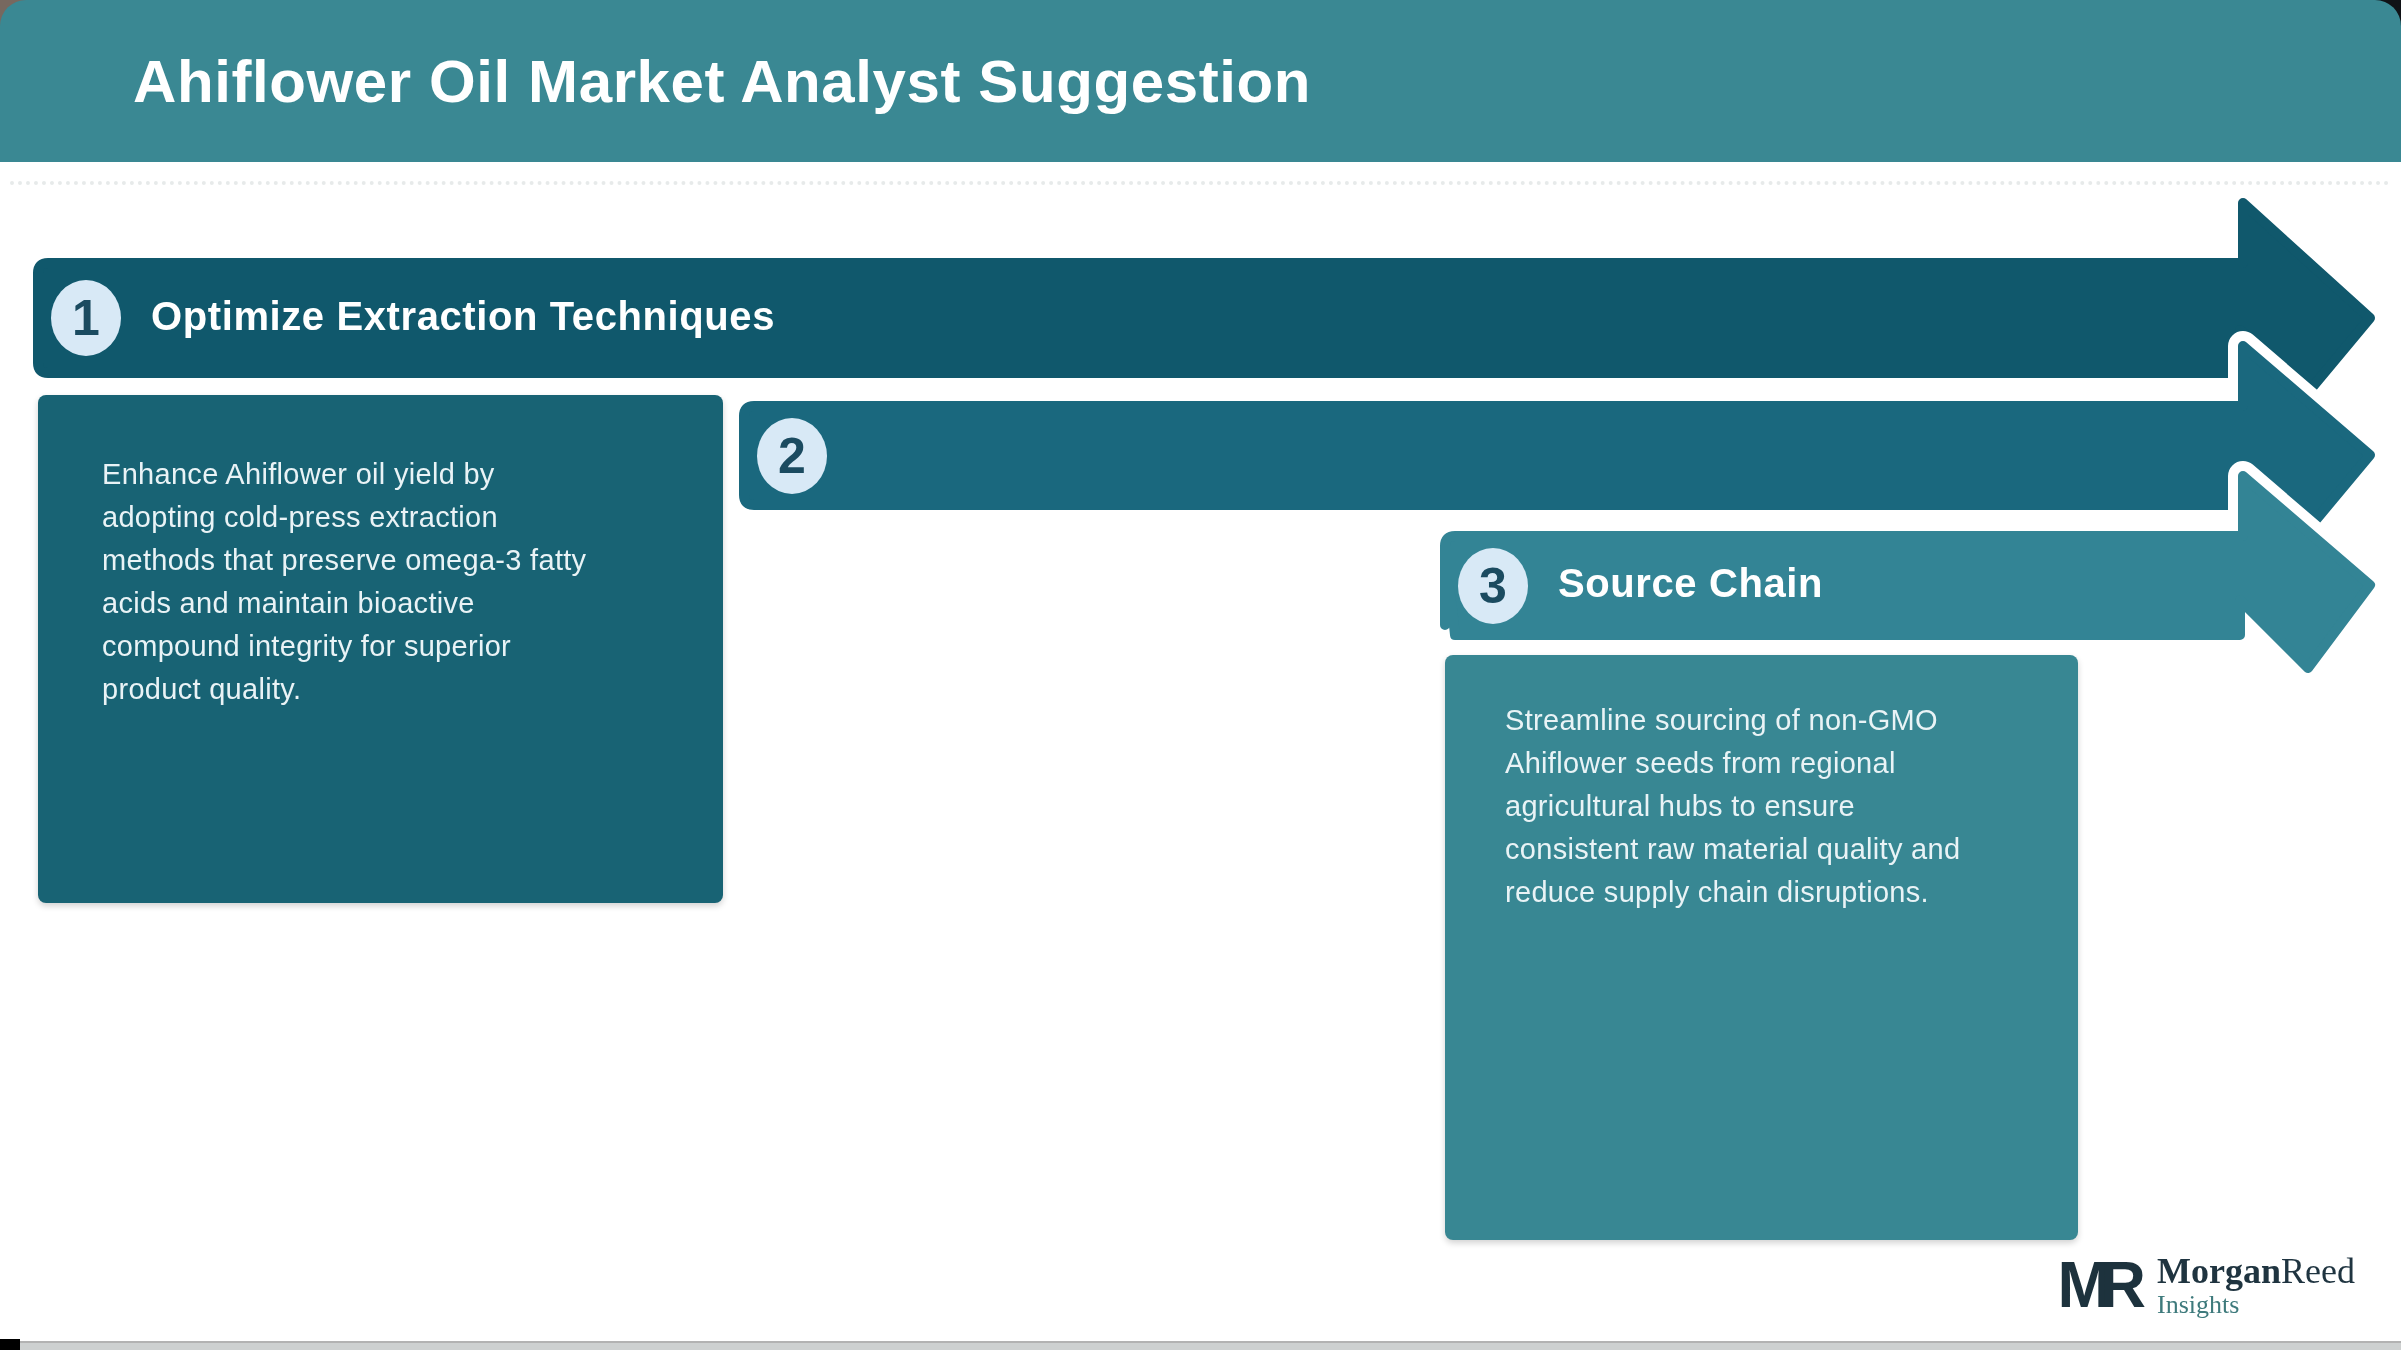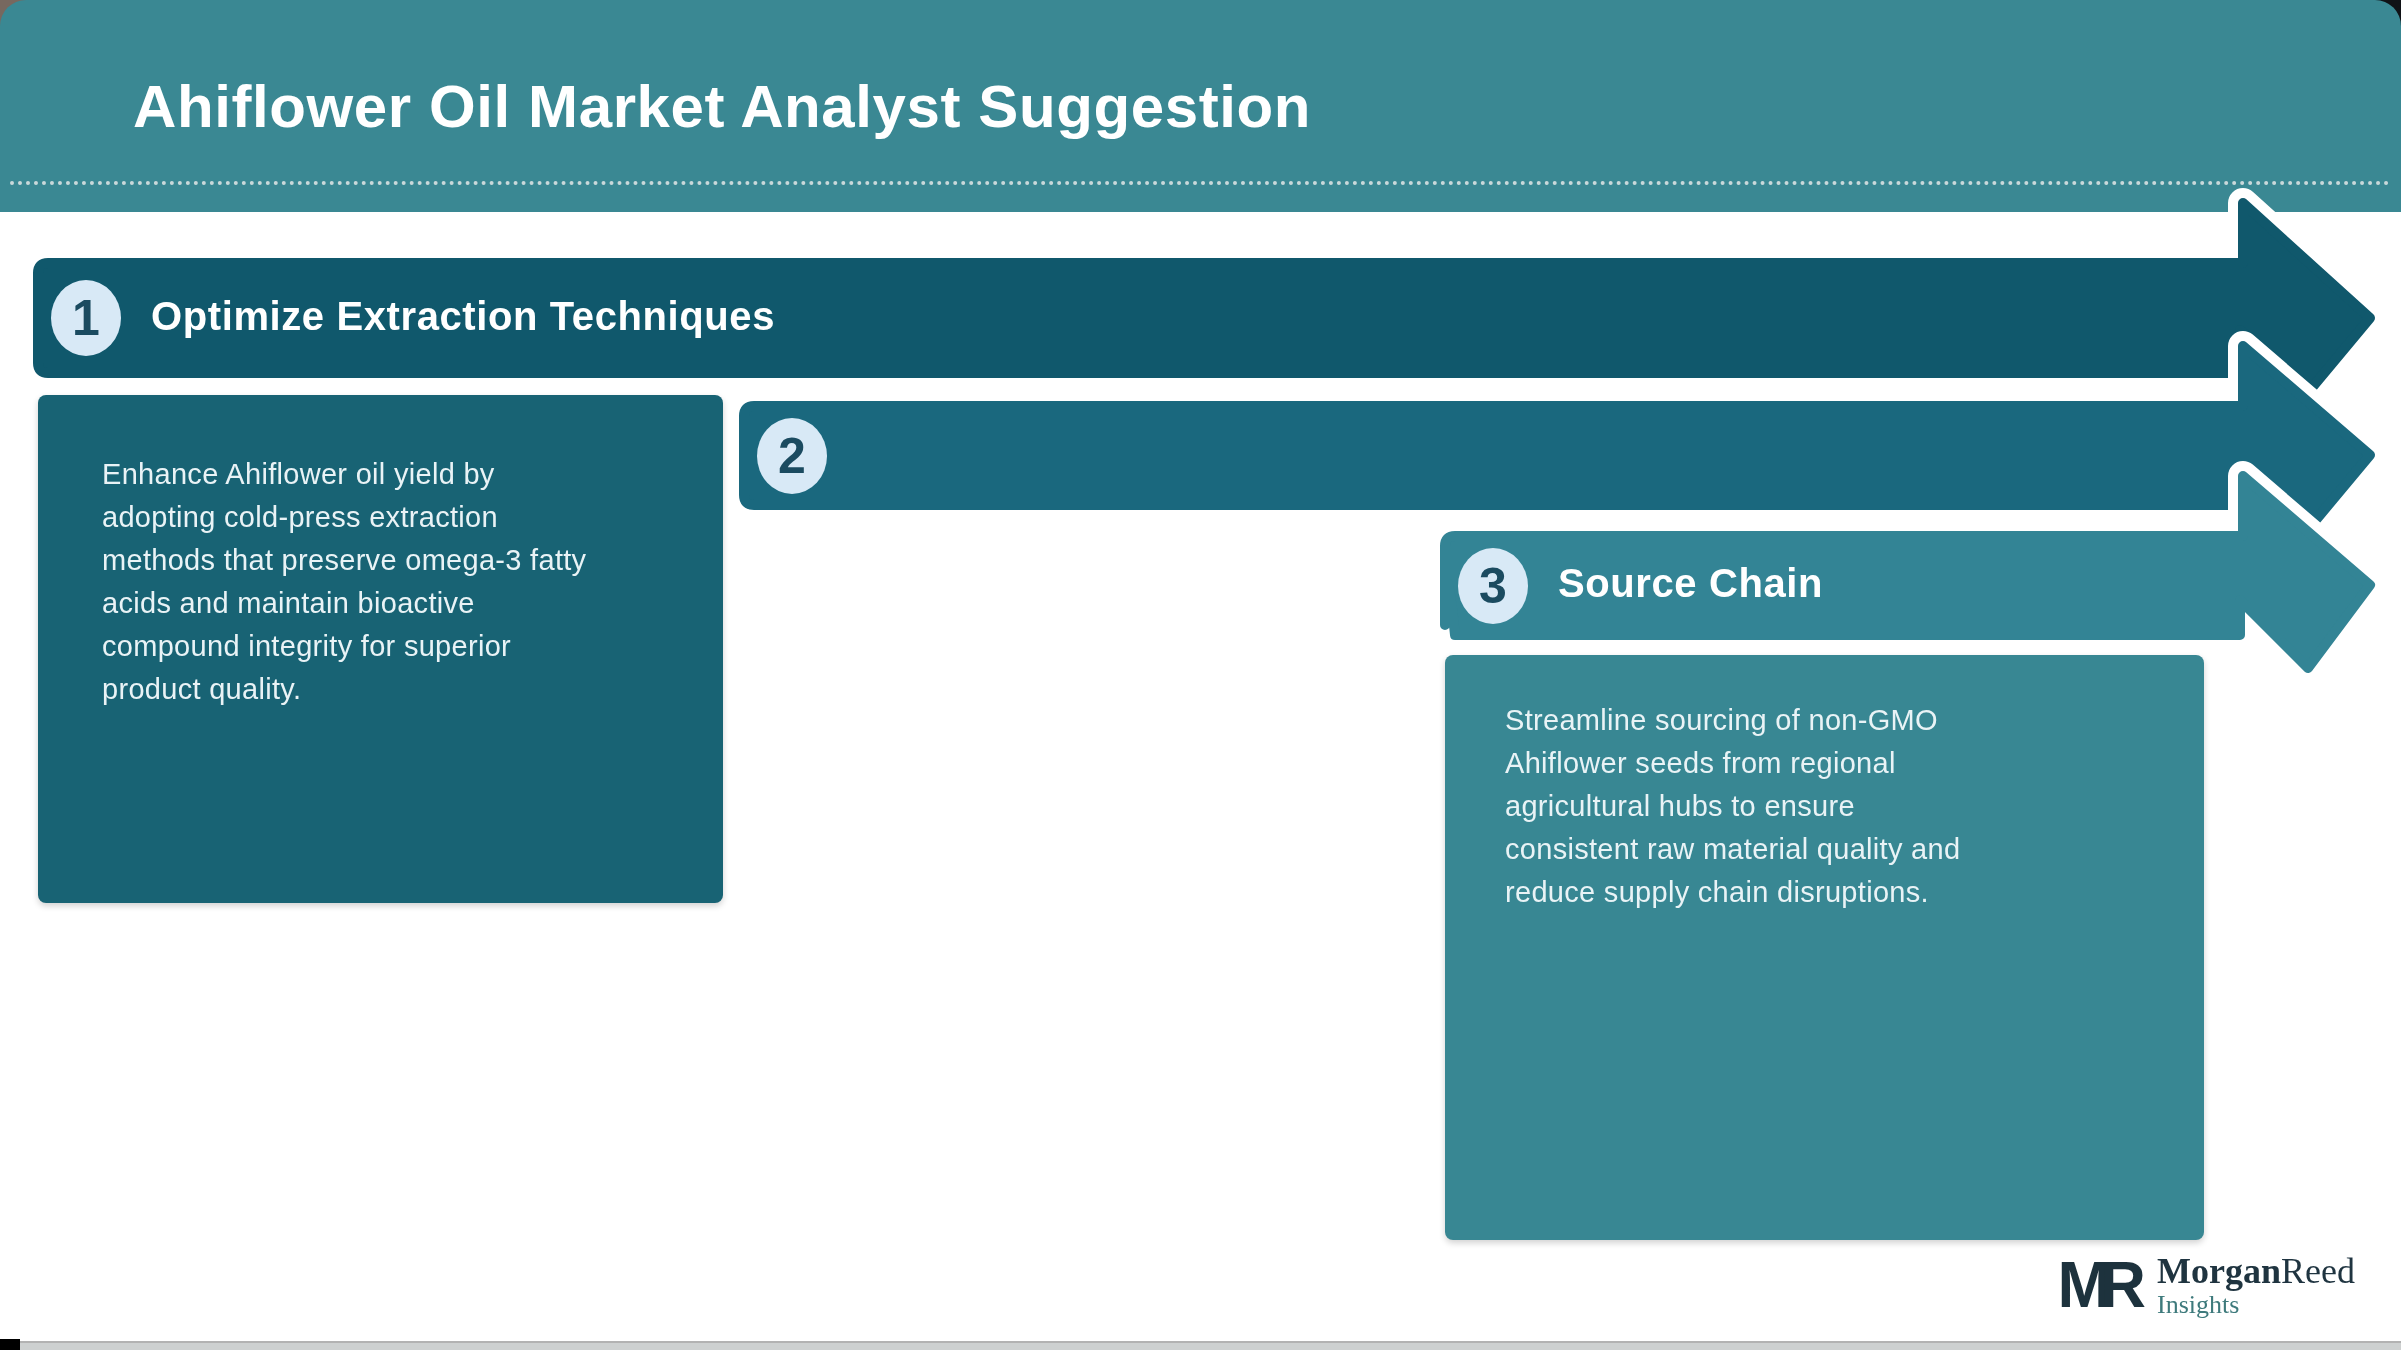--- a/index.html
+++ b/index.html
@@ -6,21 +6,21 @@
   #canvas{
     position:relative;width:2401px;height:1350px;background:#ffffff;overflow:hidden;
     font-family:"Liberation Sans","DejaVu Sans",sans-serif;
   }
   
   .corner{position:absolute;top:0;width:42px;height:42px;z-index:0;}
   .corner.tl{left:0;background:#77685f;}
   .corner.tr{right:0;background:#101216;}
   
   .header{
-    position:absolute;left:0;top:0;width:2401px;height:212px;z-index:1;
+    position:absolute;left:0;top:0;width:2401px;height:162px;z-index:1;
     border-radius:26px 26px 0 0;display:flex;align-items:center;
     padding-left:133px;box-sizing:border-box;
   }
   .header h1{
     margin:0;color:#ffffff;font-size:60px;font-weight:700;letter-spacing:0.6px;
   }
   .dotted-sep{
     position:absolute;left:10px;right:10px;top:181px;height:0;z-index:1;
     border-top:4px dotted #e3e7e7;opacity:.85;
   }
@@ -122,21 +122,21 @@
   <div class="card" style="left: 38px; top: 395px; width: 685px; height: 508px; padding: 58px 36px 0px 64px; background: rgb(24, 99, 116);">
     <p>Enhance Ahiflower oil yield by
 adopting cold-press extraction
 methods that preserve omega-3 fatty
 acids and maintain bioactive
 compound integrity for superior
 product quality.</p>
   </div>
 
 
-  <div class="card" style="left: 1445px; top: 655px; width: 759px; height: 585px; padding: 44px 22px 0px 60px; background: rgb(56, 135, 147);">
+  <div class="card" style="left: 1445px; top: 655px; width: 633px; height: 585px; padding: 44px 22px 0px 60px; background: rgb(56, 135, 147);">
     <p>Streamline sourcing of non-GMO
 Ahiflower seeds from regional
 agricultural hubs to ensure
 consistent raw material quality and
 reduce supply chain disruptions.</p>
   </div>
 
 
   <div class="logo">
     <div class="monogram">MR</div>

